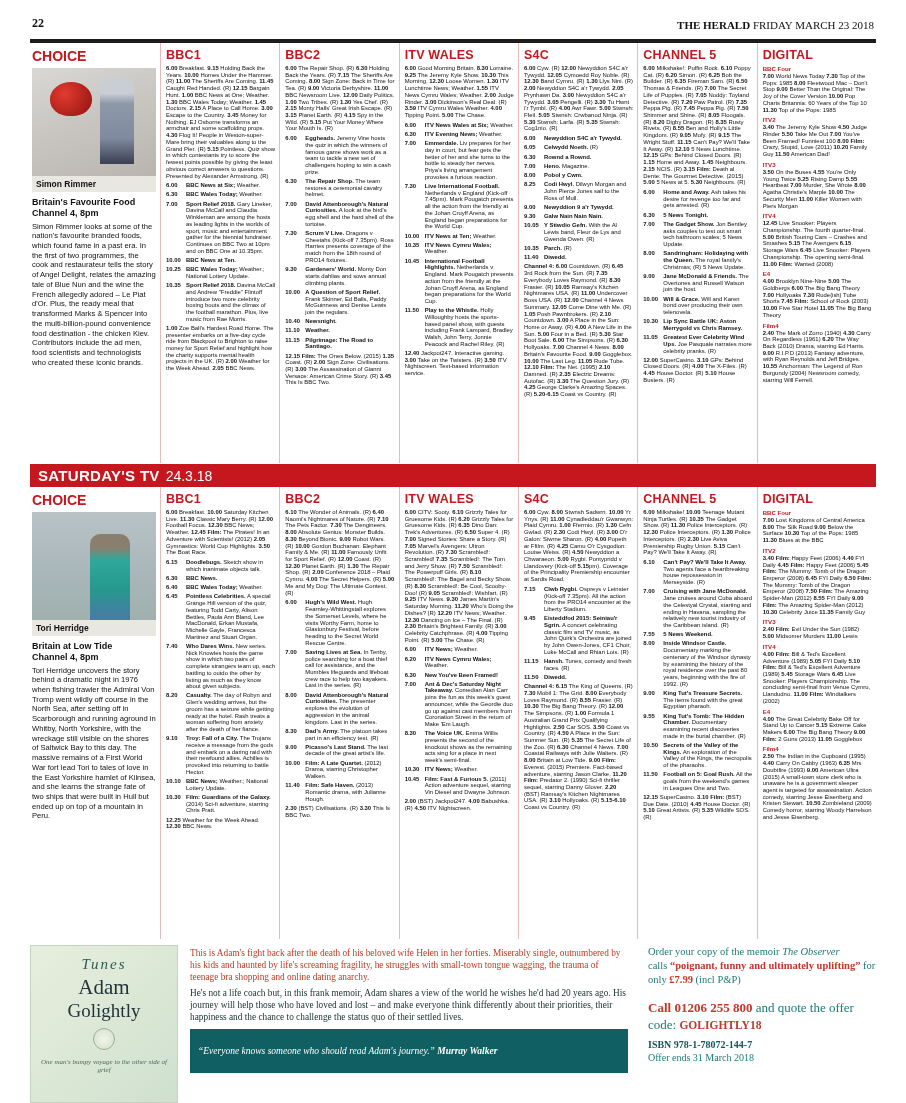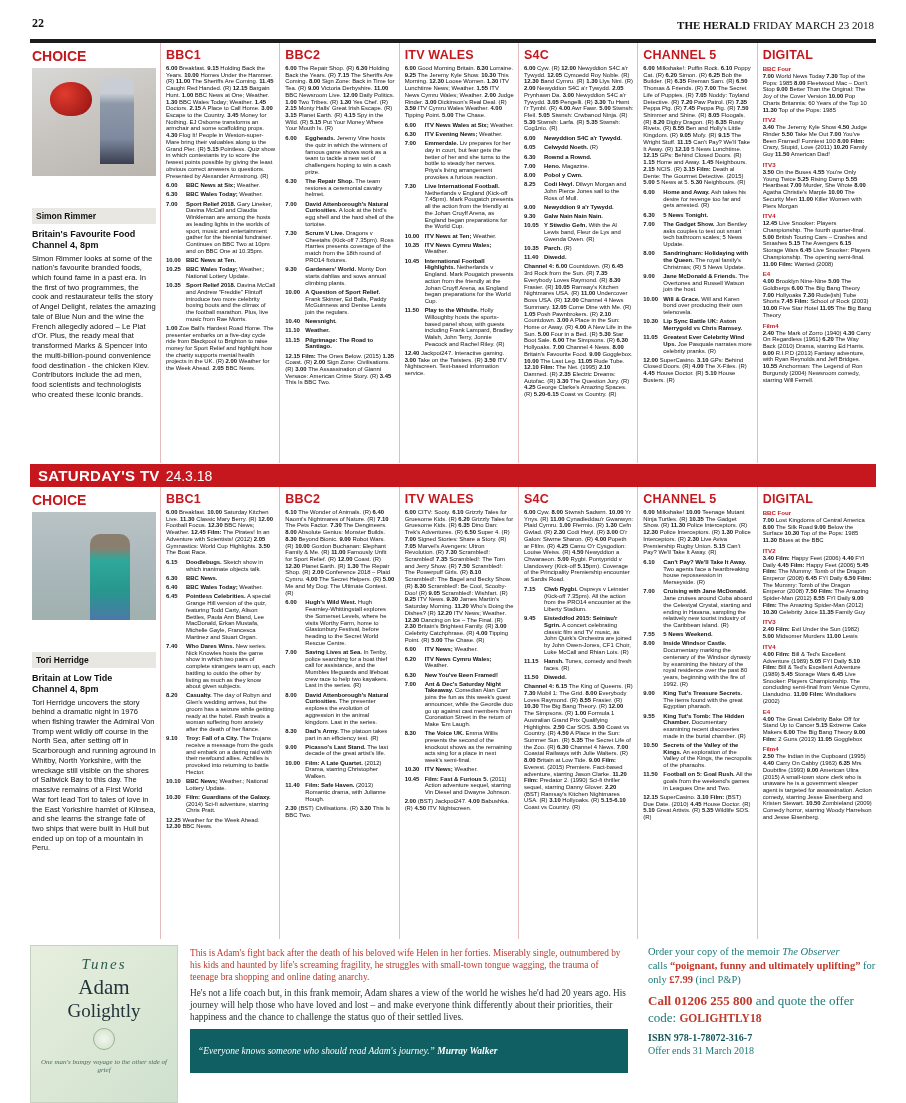--- a/index.html
+++ b/index.html
@@ -27,40 +27,40 @@
   .entry .ttl{font-weight:bold;}
   h4.sub{color:#c6171e;font-size:6.1px;margin:2px 0 1px 0;font-weight:bold;}
   
   .choice-label{color:#c6171e;font-size:14px;font-weight:bold;margin:5px 0 4px 0;}
   .photo{width:100%;height:108px;}
   .photo-simon{background:linear-gradient(160deg,#d8d8d6 0%,#c9c6c2 45%,#b9b4ae 100%);position:relative;}
   .photo-simon:before{content:"";position:absolute;left:18px;top:14px;width:42px;height:34px;border-radius:50% 50% 46% 46%;background:radial-gradient(circle at 35% 35%,#e23b2e,#8f1210);}
   .photo-simon:after{content:"";position:absolute;right:22px;top:10px;width:34px;height:86px;background:linear-gradient(#c9cdd4 18%,#8d98a8 30%,#7f8aa0 70%,#3a3f51 100%);border-radius:8px 8px 0 0;}
   .photo-tori{background:linear-gradient(#b9c3c6 0%,#aab7bb 52%,#9fb0ae 100%);position:relative;}
   .photo-tori:after{content:"";position:absolute;right:26px;top:22px;width:40px;height:86px;background:linear-gradient(#8a7f6f 16%,#2fa89c 30%,#27978d 66%,#4b79a8 100%);border-radius:10px 10px 0 0;}
-  .caption{background:#e9e7e2;font-weight:bold;font-size:8.5px;padding:3px 4px;margin-bottom:5px;margin-top:32px;}
+  .caption{background:#e9e7e2;font-weight:bold;font-size:8.5px;padding:3px 4px;margin-bottom:5px;}
   .ch-title{font-weight:bold;font-size:9px;line-height:1.2;}
   .ch-body{font-size:7.6px;line-height:1.28;margin-top:3px;}
   
   .ad{display:flex;margin:6px 30px 0 30px;height:158px;overflow:hidden;}
   .cover{width:148px;background:linear-gradient(135deg,#e7eede 0%,#dce8d6 50%,#cfe0cf 100%);border:1px solid #c5d2bf;padding:10px 8px 4px 8px;box-sizing:border-box;font-family:"Liberation Serif",serif;text-align:center;position:relative;}
   .cover .being{font-style:italic;font-size:15px;color:#2a5a52;letter-spacing:2px;}
   .cover .adam{font-size:21px;color:#22333b;margin-top:2px;}
   .cover .gol{font-size:19px;color:#22333b;}
   .cover .tag{font-style:italic;font-size:7px;color:#4a6a5f;margin-top:8px;}
   .cover .circ{width:20px;height:20px;border-radius:50%;border:1px solid #9ab391;margin:6px auto 0 auto;background:radial-gradient(#f2f6ec,#cfdfc8);}
   .ad-mid{flex:1;padding:2px 12px 0 12px;font-family:"Liberation Serif",serif;display:flex;flex-direction:column;}
   .ad-head{color:#1c7a78;font-size:13.5px;font-style:italic;margin:0 0 5px 0;}
   .ad-red{color:#c0392b;font-size:9.3px;line-height:1.3;margin:0 0 4px 0;}
   .ad-body{color:#233;font-size:9.3px;line-height:1.3;margin:0;}
   .ad-quotebar{background:#0f5f63;color:#fff;font-style:italic;font-size:9.5px;padding:17px 8px;margin-top:6px;}
   .ad-right{width:228px;font-family:"Liberation Serif",serif;color:#1c7a78;font-size:10.5px;line-height:1.32;padding-left:8px;}
   .ad-right .redq{color:#c0392b;font-weight:bold;}
   .ad-right .price{color:#c0392b;font-weight:bold;}
-  .ad-call{font-size:13px;margin-top:5px;}
+  .ad-call{font-size:13px;margin-top:12px;}
   .ad-call .phone{color:#c0392b;font-weight:bold;}
   .ad-code{color:#c0392b;font-weight:bold;font-size:11.5px;}
   .ad-isbn{color:#14555a;font-size:10px;margin-top:5px;font-weight:bold;}
   .ad-ends{color:#1c7a78;font-size:10px;}
   b{font-weight:bold;}
 </style>
 </head>
 <body>
 
 <div class="page">
@@ -268,16 +268,16 @@
   </div>
   <div class="ad-right">
     <span>Order your copy of the memoir</span>
     <i>The Observer</i><br>
     <span>calls</span>
     <span class="redq">“poignant, funny and ultimately uplifting”</span>
     <span>for only</span>
     <span class="price">£7.99</span>
     <span>(incl P&amp;P)</span>
     <div class="ad-call"><span class="phone"><span>Call</span> <span>01206 255 800</span></span> <span>and quote the</span> <span>offer code:</span> <span class="ad-code">GOLIGHTLY18</span></div>
-    <div class="ad-isbn">ISBN 978-1-78072-316-7</div>
+    <div class="ad-isbn">ISBN 978-1-78072-144-7</div>
     <div class="ad-ends">Offer ends 31 March 2018</div>
   </div>
 </div>
 
 </body></html>

